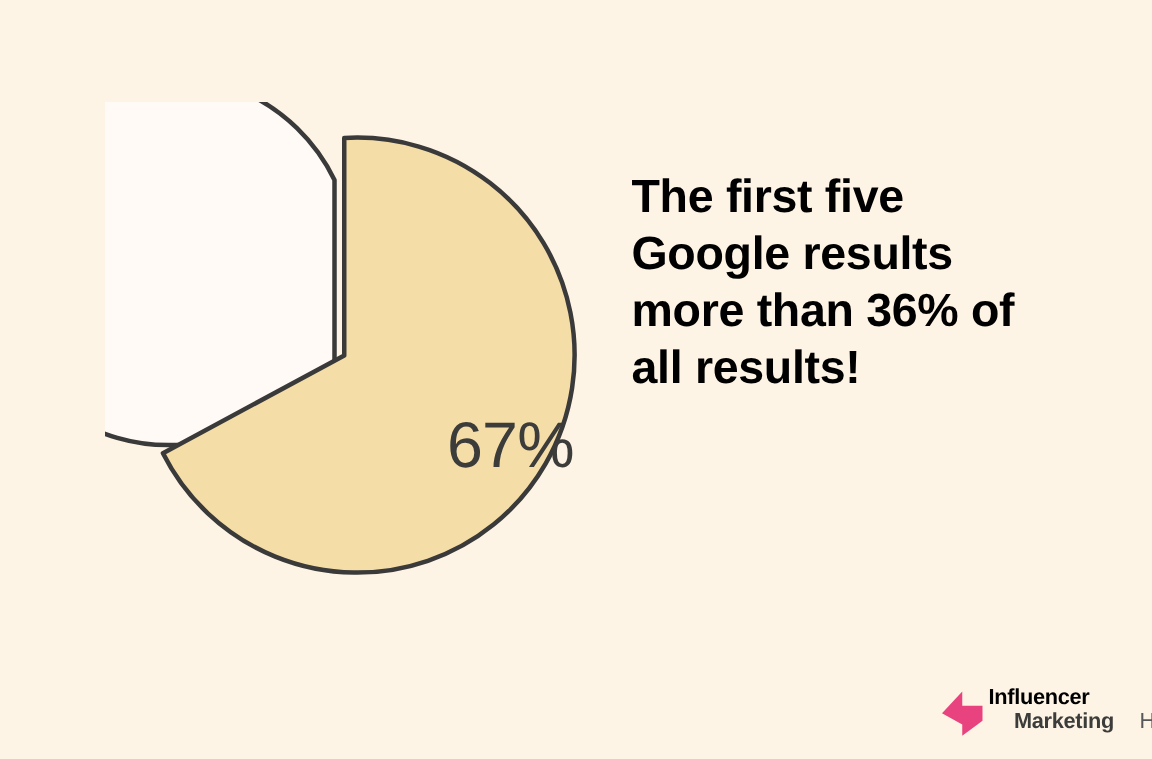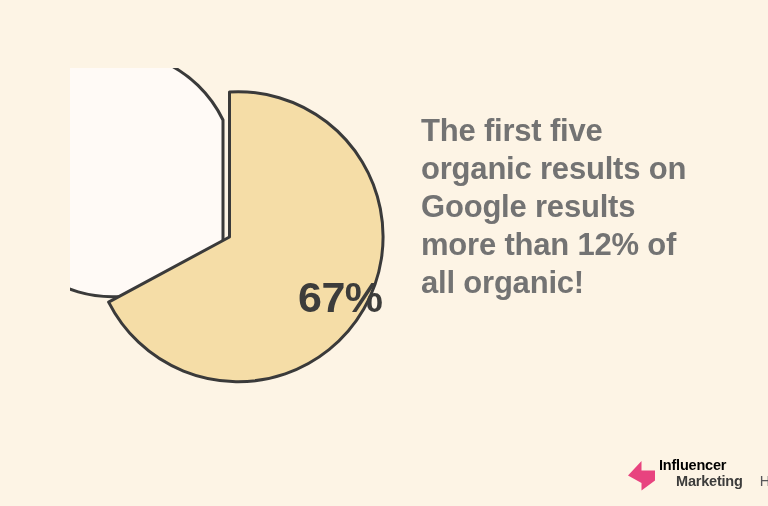--- a/index.html
+++ b/index.html
@@ -32,39 +32,39 @@
   #pie-svg {
     display: block;
     width: 320px;
     height: 320px;
   }
   #pie-value-label {
     position: absolute;
     left: 228px;
     top: 208px;
     font-size: 43px;
-    font-weight: bold;
+    font-weight: normal;
     color: #3C3C3B;
     letter-spacing: -0.5px;
     line-height: 1;
     white-space: nowrap;
     text-align: center;
   }
 
   
   #headline {
     position: absolute;
     left: 421px;
     top: 112px;
     width: 300px;
   }
   #headline .hl-line {
     font-size: 31px;
     font-weight: bold;
-    color: #737373;
+    color: #000000;
     line-height: 38px;
     letter-spacing: -0.2px;
     white-space: nowrap;
   }
 
   
   #logo {
     position: absolute;
     left: 628px;
     top: 453px;
@@ -118,24 +118,23 @@
 
       <path d="M 153 52 A 123 123 0 1 0 50.56 228.43 L 153 175 Z" fill="#FFFAF6" stroke="#3A3A3A" stroke-width="3" stroke-linejoin="round" stroke-linecap="round"></path>
 
       <path d="M 159.5 24 A 145 145 0 1 1 38.63 234.1 L 159.5 169 Z" fill="#F5DDA7" stroke="#3A3A3A" stroke-width="3" stroke-linejoin="round" stroke-linecap="round"></path>
     </svg>
     <div id="pie-value-label">67%</div>
   </div>
 
   <div id="headline">
     <div class="hl-line">The first five</div>
-    <div class="hl-line">organic results on</div>
     <div class="hl-line">Google results</div>
-    <div class="hl-line">more than 12% of</div>
-    <div class="hl-line">all organic!</div>
+    <div class="hl-line">more than 36% of</div>
+    <div class="hl-line">all results!</div>
   </div>
 
   <div id="logo">
     <svg id="logo-arrow" viewBox="0 0 30 32">
       <path d="M0 15.5 L13.5 1 L13.5 10.5 L27 10.5 L27 20.5 L13.5 30.5 L13.5 23 Z" fill="#E8437F"></path>
     </svg>
     <div id="logo-wordmark">
       <div id="logo-line-1">Influencer</div>
       <div id="logo-line-2"><span id="logo-marketing">Marketing</span><span id="logo-hub">Hub</span></div>
     </div>

